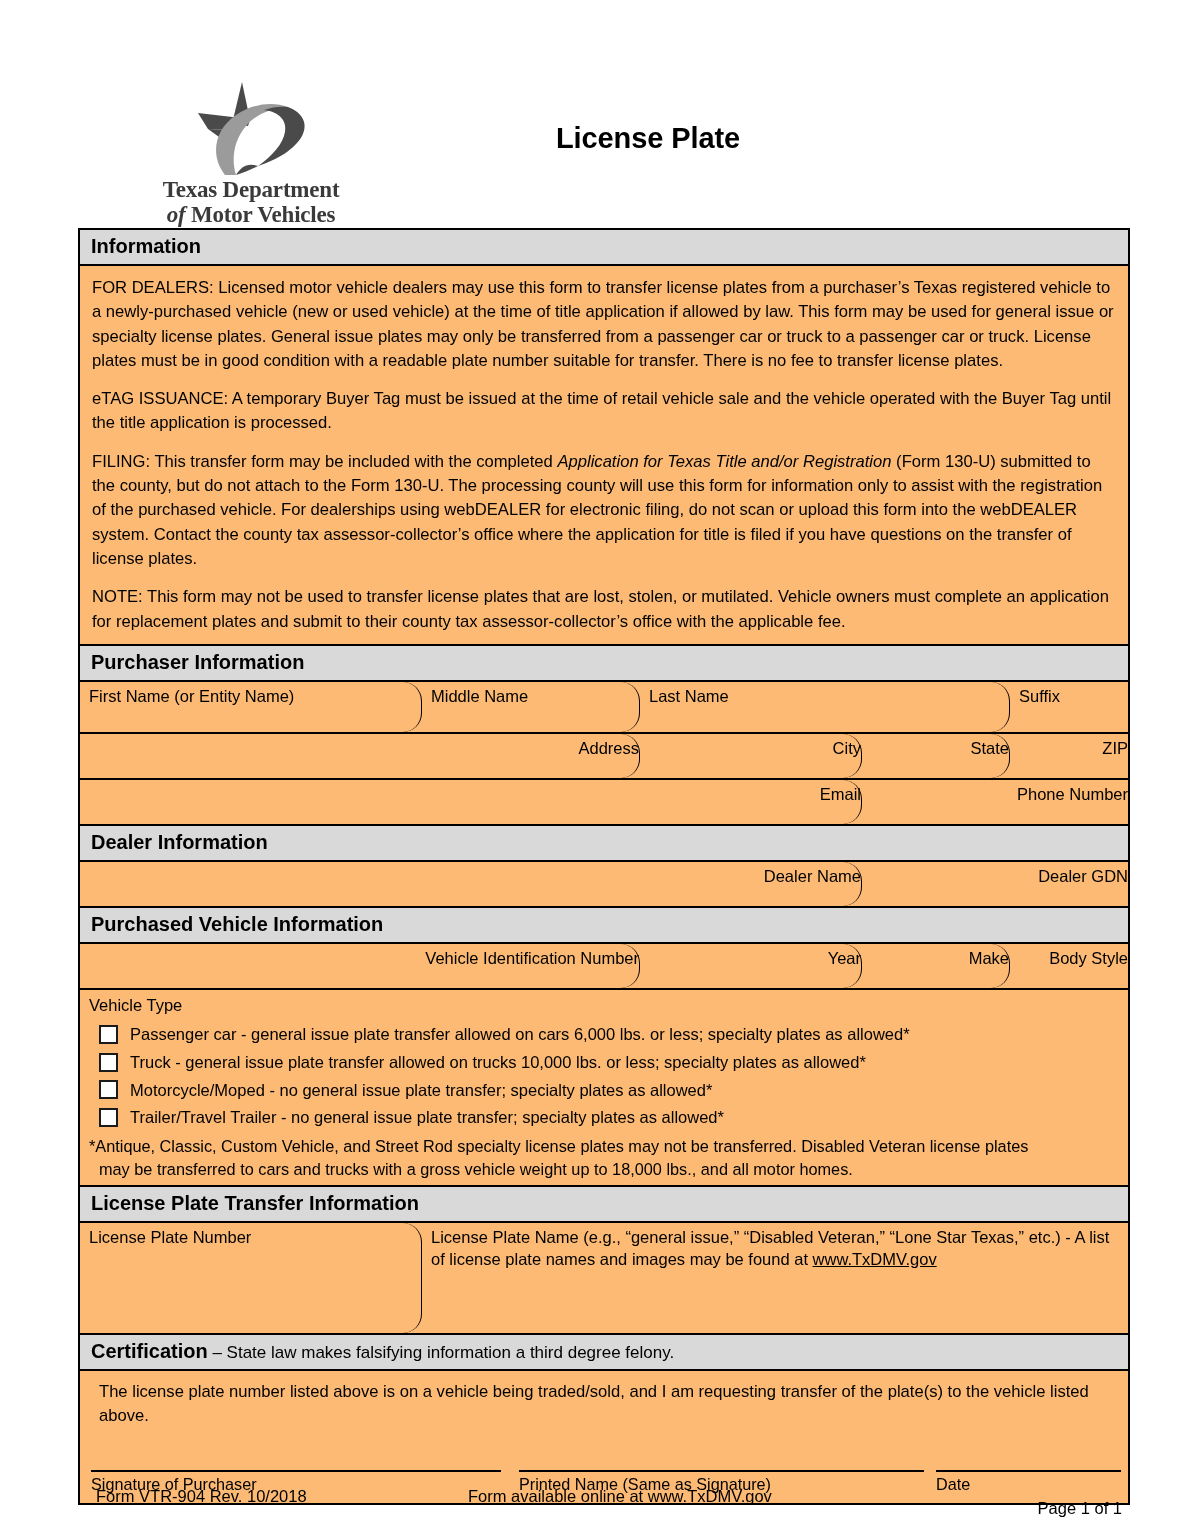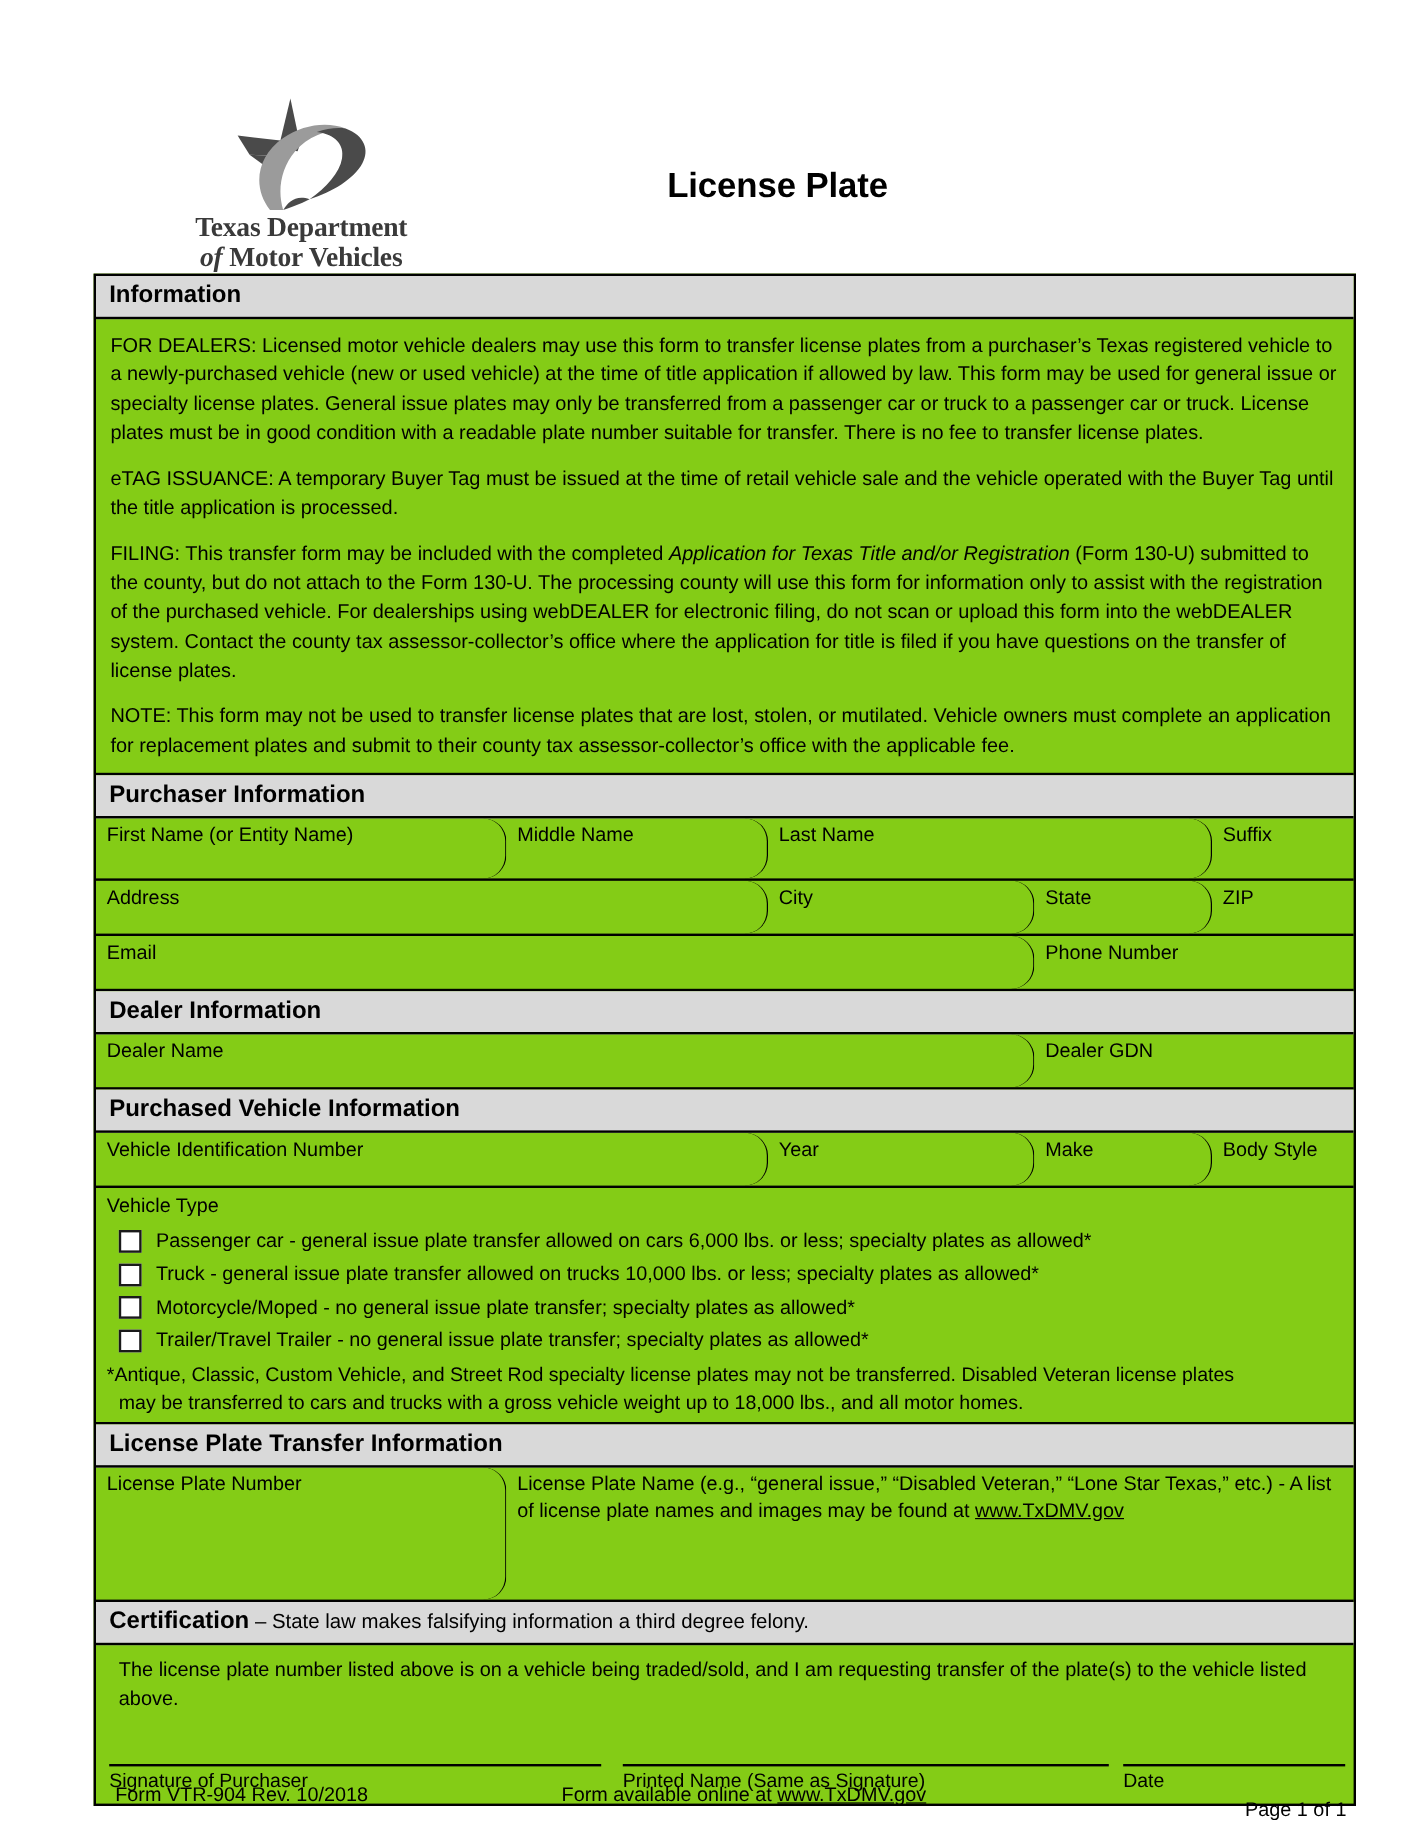--- a/index.html
+++ b/index.html
@@ -47,39 +47,39 @@
     font-weight: bold;
     color: #3a3a3a;
     line-height: 1.08;
   }
   .logo-text .l1 { font-size: 23px; letter-spacing: -0.2px; display:block; }
   .logo-text .l2 { font-size: 23px; letter-spacing: -0.2px; display:block; }
   .logo-text .l2 em { font-style: italic; font-weight: bold; }
 
   .form-title {
     position: absolute;
-    left: 330px; top: 57px;
+    left: 330px; top: 40px;
     width: 480px;
     text-align: center;
     font-size: 29px;
     font-weight: bold;
     line-height: 1.44;
     letter-spacing: -0.1px;
   }
   .form-title span { display: block; }
 
   
   .doc {
     position: absolute;
     left: 78px;
     top: 228px;
     width: 1052px;
     border: 2px solid #000;
     box-sizing: border-box;
-    background: #84cc16;
+    background: #fdba74;
   }
 
   .bar {
     background: #d9d9d9;
     border-bottom: 2px solid #000;
     padding: 4px 10px 5px 11px;
     font-size: 20px;
     font-weight: bold;
     line-height: 1.25;
   }
@@ -109,21 +109,21 @@
   .cell {
     box-sizing: border-box;
     border-right: 1.5px solid #000;
     padding: 4px 0 0 9px;
     font-size: 16.5px;
     line-height: 1.3;
     min-height: 44px;
     border-radius: 19px;
   }
   .cell.nb { border-right: none; }
-  .cell.h44 { height: 44px; }
+  .cell.h44 { height: 44px; text-align: right; }
   .cell.h50 { height: 50px; }
 
   
   .vtype {
     padding: 5px 10px 0 9px;
     border-bottom: 2px solid #000;
   }
   .vtype-label {
     font-size: 16.5px;
     line-height: 1.3;

